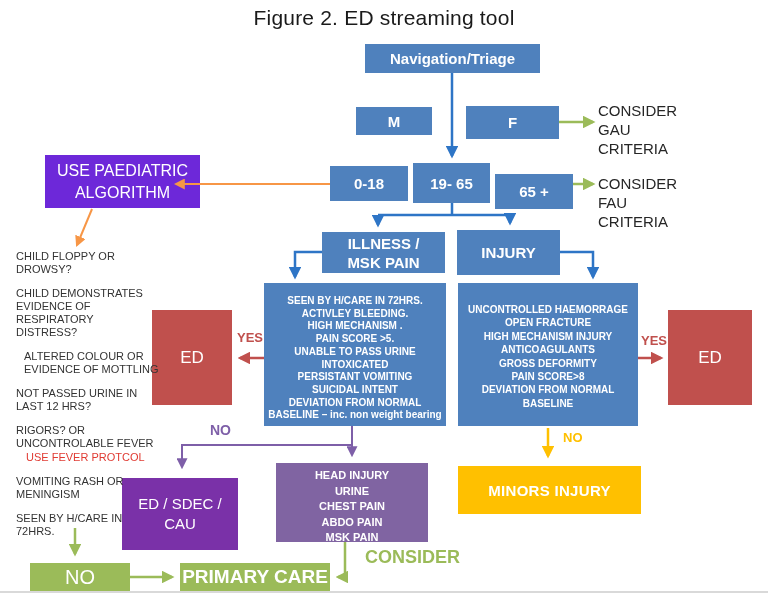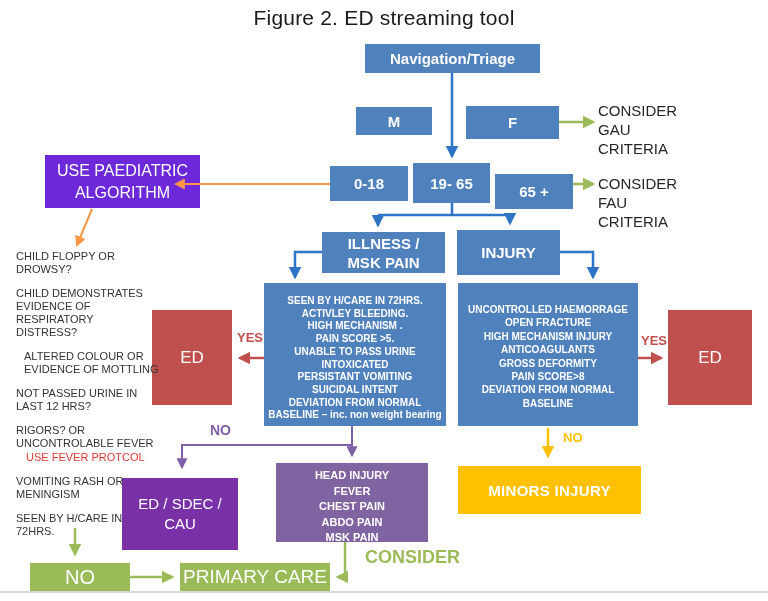--- a/index.html
+++ b/index.html
@@ -28,21 +28,21 @@
   #age-19-65    { left: 413px; top: 163px; width: 77px;  height: 40px; font-size: 15px; font-weight: 700; }
   #age-65-plus  { left: 495px; top: 166px; width: 78px;  height: 35px; font-size: 15px; font-weight: 700; margin-top: 8px; }
   #paediatric   { left: 13px;  top: 155px; width: 155px; height: 53px; font-size: 16px; line-height: 22px; }
   #illness-box  { left: 322px; top: 232px; width: 123px; height: 41px; font-size: 15px; font-weight: 700; line-height: 19px; }
   #injury-box   { left: 457px; top: 230px; width: 103px; height: 45px; font-size: 15px; font-weight: 700; }
   #ed-left      { left: 152px; top: 310px; width: 80px;  height: 95px; font-size: 17px; }
   #ed-right     { left: 668px; top: 310px; width: 84px;  height: 95px; font-size: 17px; }
   #ed-sdec-cau  { left: 122px; top: 478px; width: 116px; height: 72px; font-size: 15px; line-height: 20px; }
   #minors-box   { left: 458px; top: 466px; width: 183px; height: 48px; font-size: 15px; font-weight: 700; letter-spacing: .3px; }
   #no-box       { left: 30px;  top: 563px; width: 100px; height: 28px; font-size: 20px; }
-  #primary-care { left: 180px; top: 563px; width: 150px; height: 28px; font-size: 19px; }
+  #primary-care { left: 180px; top: 563px; width: 150px; height: 28px; font-size: 19px; font-weight: bold; }
 
   .detail { position: absolute; z-index: 1; background: #4f81bd; color: #fff;
             text-align: center; font-weight: 700; }
   #illness-detail { left: 264px; top: 283px; width: 182px; height: 143px;
                     font-size: 10px; line-height: 12.7px; padding-top: 12px; }
   #injury-detail  { left: 458px; top: 283px; width: 180px; height: 143px;
                     font-size: 10px; line-height: 13.4px; padding-top: 20px; }
   #referral-box   { left: 276px; top: 463px; width: 152px; height: 79px; background: #8064a2;
                     color: #fff; position: absolute; z-index: 1; text-align: center;
                     font-size: 11px; font-weight: 700; line-height: 15.5px; padding-top: 5px; }
@@ -114,21 +114,21 @@
       <div class="line">OPEN FRACTURE</div>
       <div class="line">HIGH MECHANISM INJURY</div>
       <div class="line">ANTICOAGULANTS</div>
       <div class="line">GROSS DEFORMITY</div>
       <div class="line">PAIN SCORE&gt;8</div>
       <div class="line">DEVIATION FROM NORMAL</div>
       <div class="line">BASELINE</div>
     </div>
   <div id="referral-box">
       <div class="line">HEAD INJURY</div>
-      <div class="line">FEVER</div>
+      <div class="line">URINE</div>
       <div class="line">CHEST PAIN</div>
       <div class="line">ABDO PAIN</div>
       <div class="line">MSK PAIN</div>
     </div>
 
   <div class="sidetext" id="gau-text">CONSIDER GAU
 CRITERIA</div>
   <div class="sidetext" id="fau-text">CONSIDER FAU
 CRITERIA</div>
 

